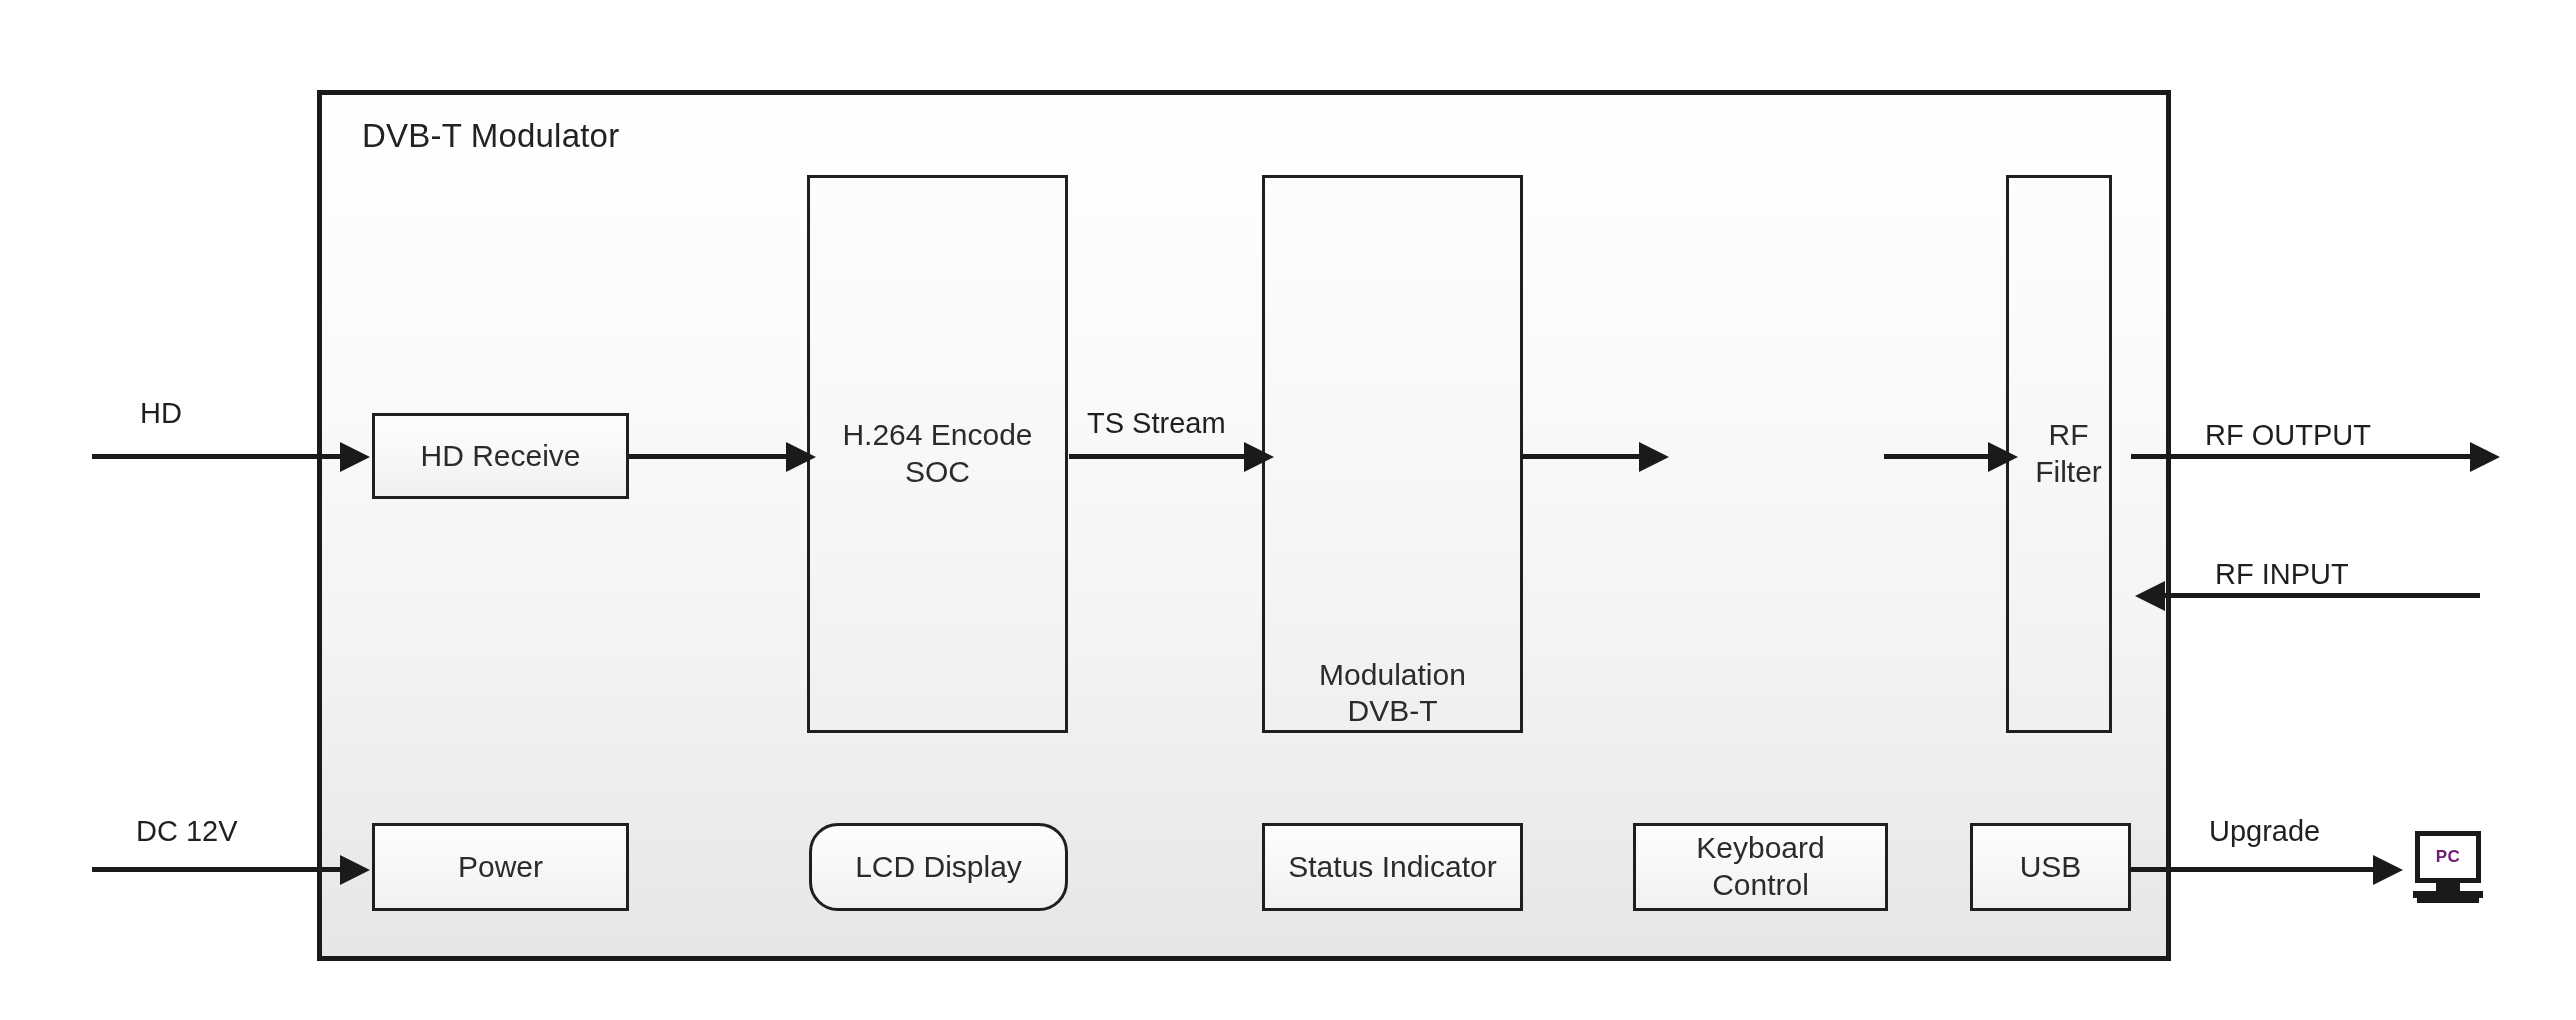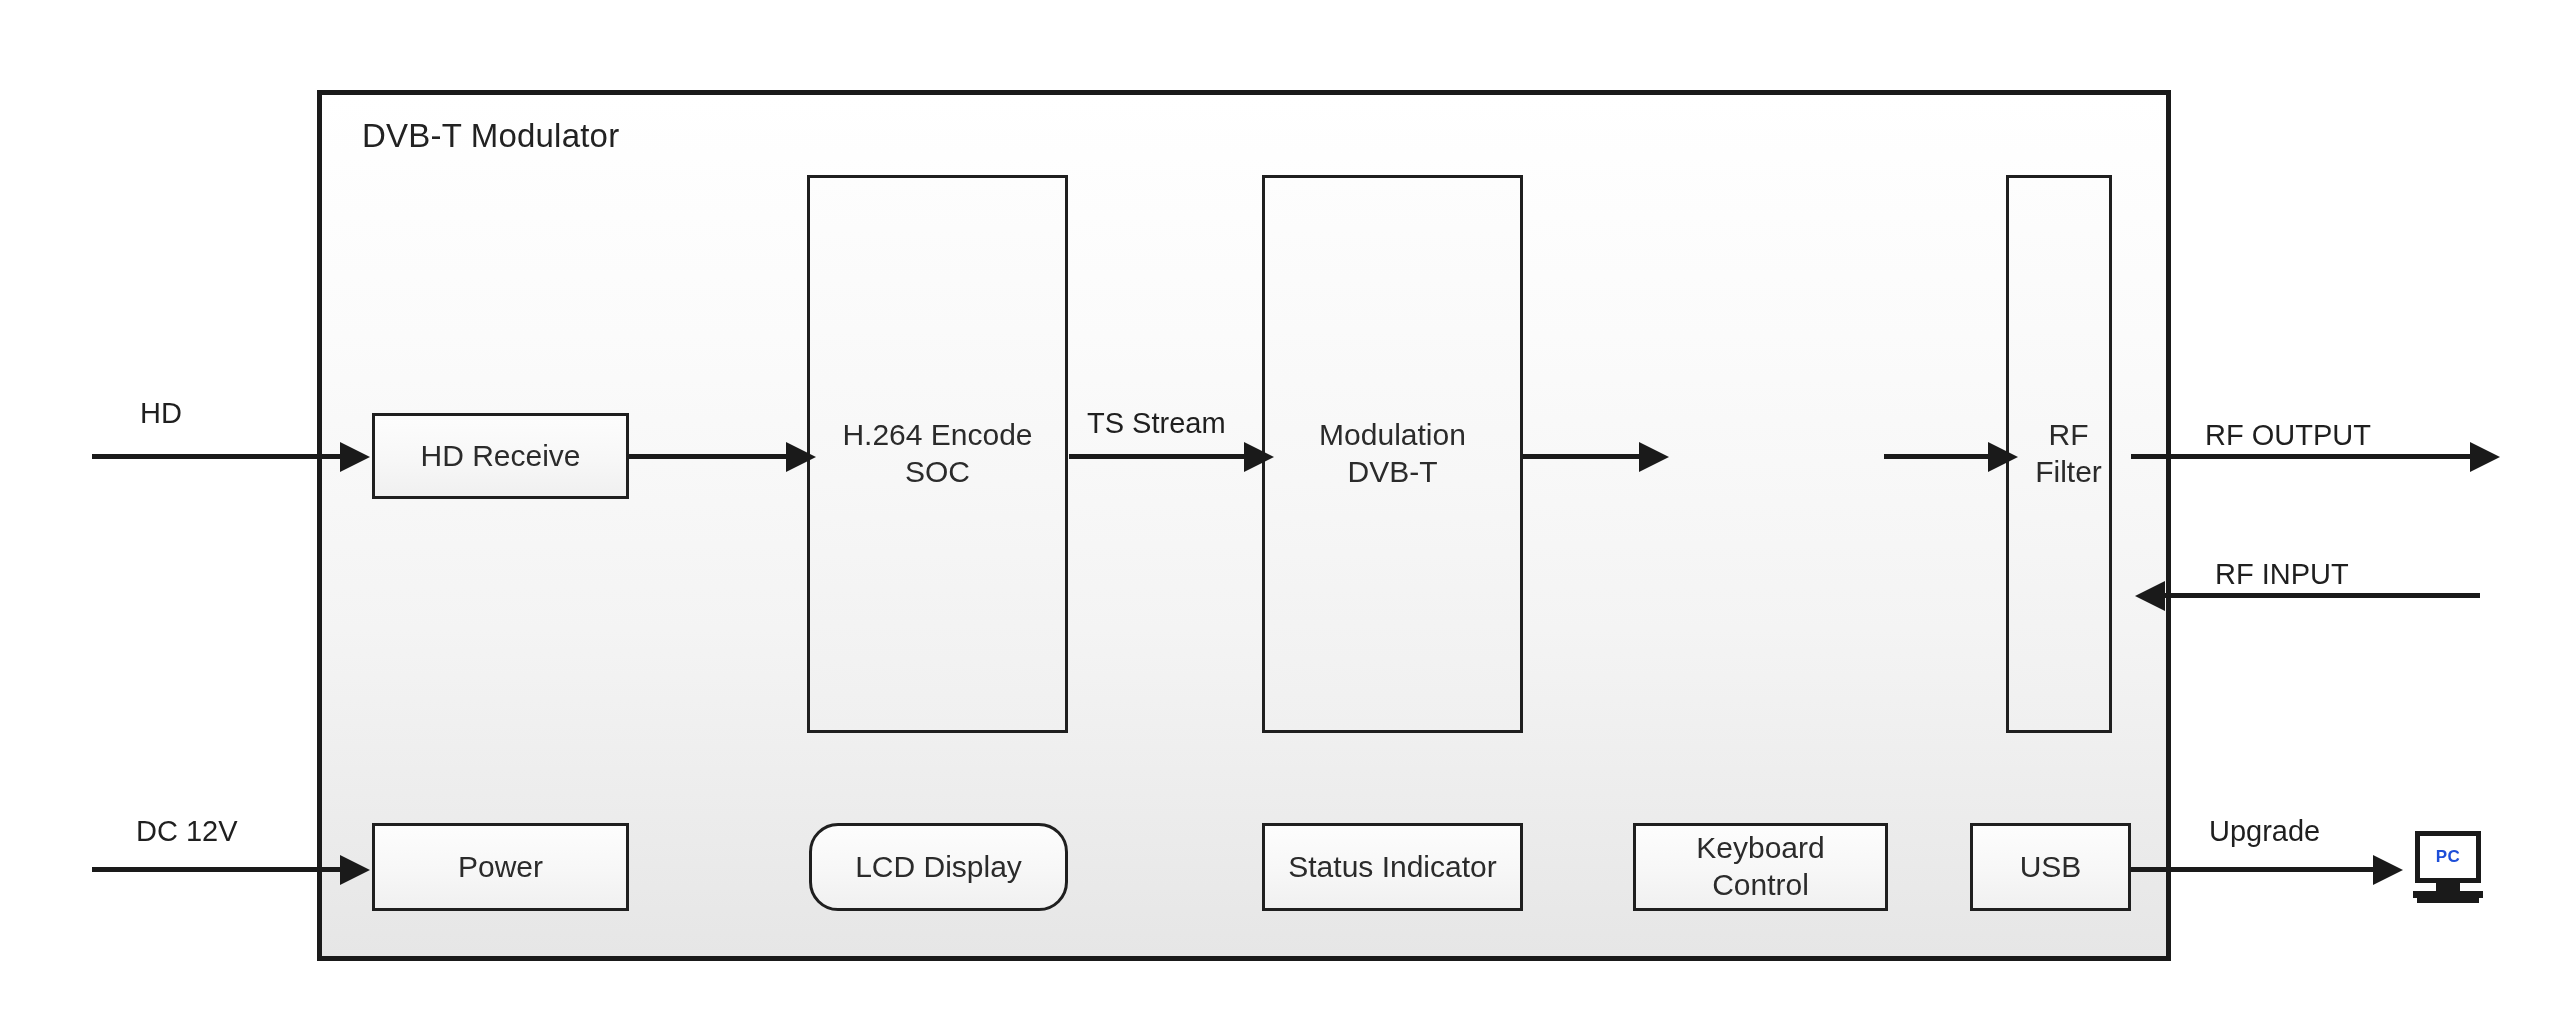--- a/index.html
+++ b/index.html
@@ -114,21 +114,21 @@
     box-sizing: border-box;
     border: 5px solid #1a1a1a;
     background: #ffffff;
     display: flex;
     align-items: center;
     justify-content: center;
   }
   .pc-screen span {
     font-size: 17px;
     font-weight: bold;
-    color: #1d4ed8;
+    color: #701a75;
     letter-spacing: 0.5px;
   }
   .pc-neck {
     position: absolute;
     left: 25px; top: 52px;
     width: 24px; height: 8px;
     background: #1a1a1a;
   }
   .pc-base {
     position: absolute;
@@ -165,21 +165,21 @@
 
   <div class="block tall" style="left:807px; width:261px;">
     <span class="block-label">H.264 Encode
 SOC</span>
   </div>
 
   <div class="edge-label" style="left:1087px; top:407px;">TS Stream</div>
   <div class="line-h" style="left:1069px; top:454px; width:191px;"></div>
   <div class="arrow-r" style="left:1244px; top:442px;"></div>
 
-  <div class="block tall" style="left:1262px; width:261px;">
+  <div class="block tall" style="left:1262px; width:261px;align-items:flex-end;">
     <span class="block-label">Modulation
 DVB-T</span>
   </div>
 
   <div class="line-h" style="left:1523px; top:454px; width:132px;"></div>
   <div class="arrow-r" style="left:1639px; top:442px;"></div>
 
 
   <div class="line-h" style="left:1884px; top:454px; width:120px;"></div>
   <div class="arrow-r" style="left:1988px; top:442px;"></div>

